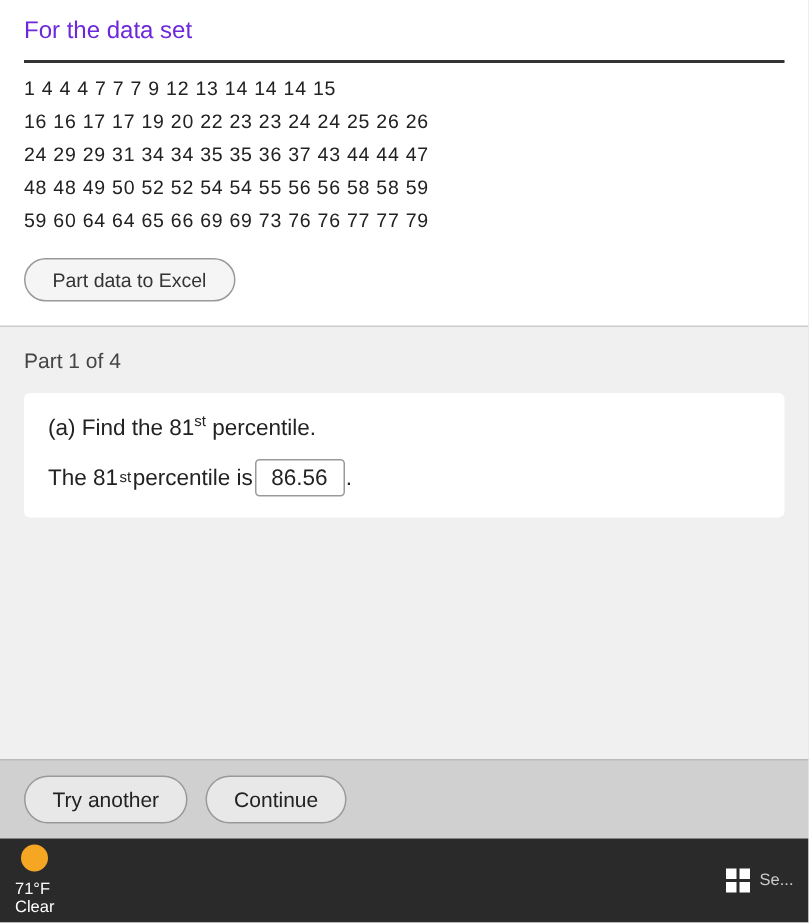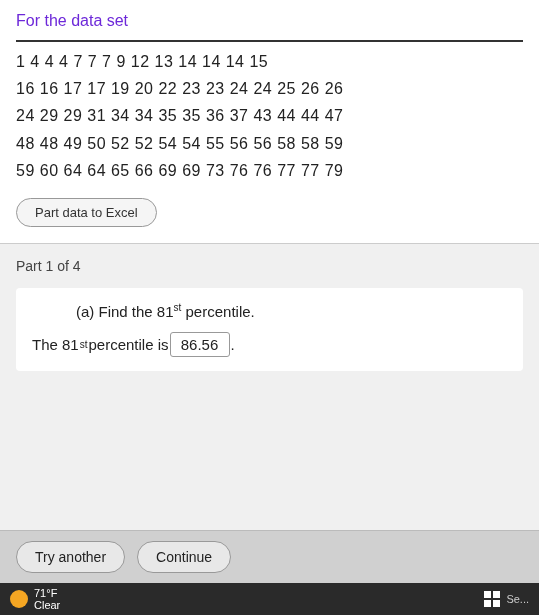--- a/index.html
+++ b/index.html
@@ -20,21 +20,21 @@
 
     .title {
       font-size: 16px;
       color: #6d28d9;
       margin-bottom: 10px;
     }
 
     .data-table {
       border-top: 2px solid #333;
       padding-top: 6px;
-      font-size: 16px;
+      font-size: 13px;
       color: #222;
       line-height: 1.7;
       letter-spacing: 0.5px;
     }
 
     .data-row {
       white-space: nowrap;
     }
 
     .send-btn-wrapper {
@@ -67,21 +67,20 @@
       background: #ffffff;
       border-radius: 4px;
       padding: 14px 16px;
       margin-bottom: 0;
     }
 
     .question-text {
       font-size: 15px;
       color: #222;
       margin-bottom: 12px;
-      margin-left: 44px;
     }
 
     sup {
       font-size: 10px;
     }
 
     .answer-line {
       font-size: 15px;
       color: #222;
       display: flex;
@@ -126,20 +125,21 @@
       padding: 4px 10px;
       display: flex;
       align-items: center;
       justify-content: space-between;
     }
 
     .status-left {
       display: flex;
       align-items: center;
       gap: 6px;
+      flex-direction: column;
     }
 
     .weather-icon {
       width: 18px;
       height: 18px;
       background: #f5a623;
       border-radius: 50%;
       display: inline-block;
     }
 

